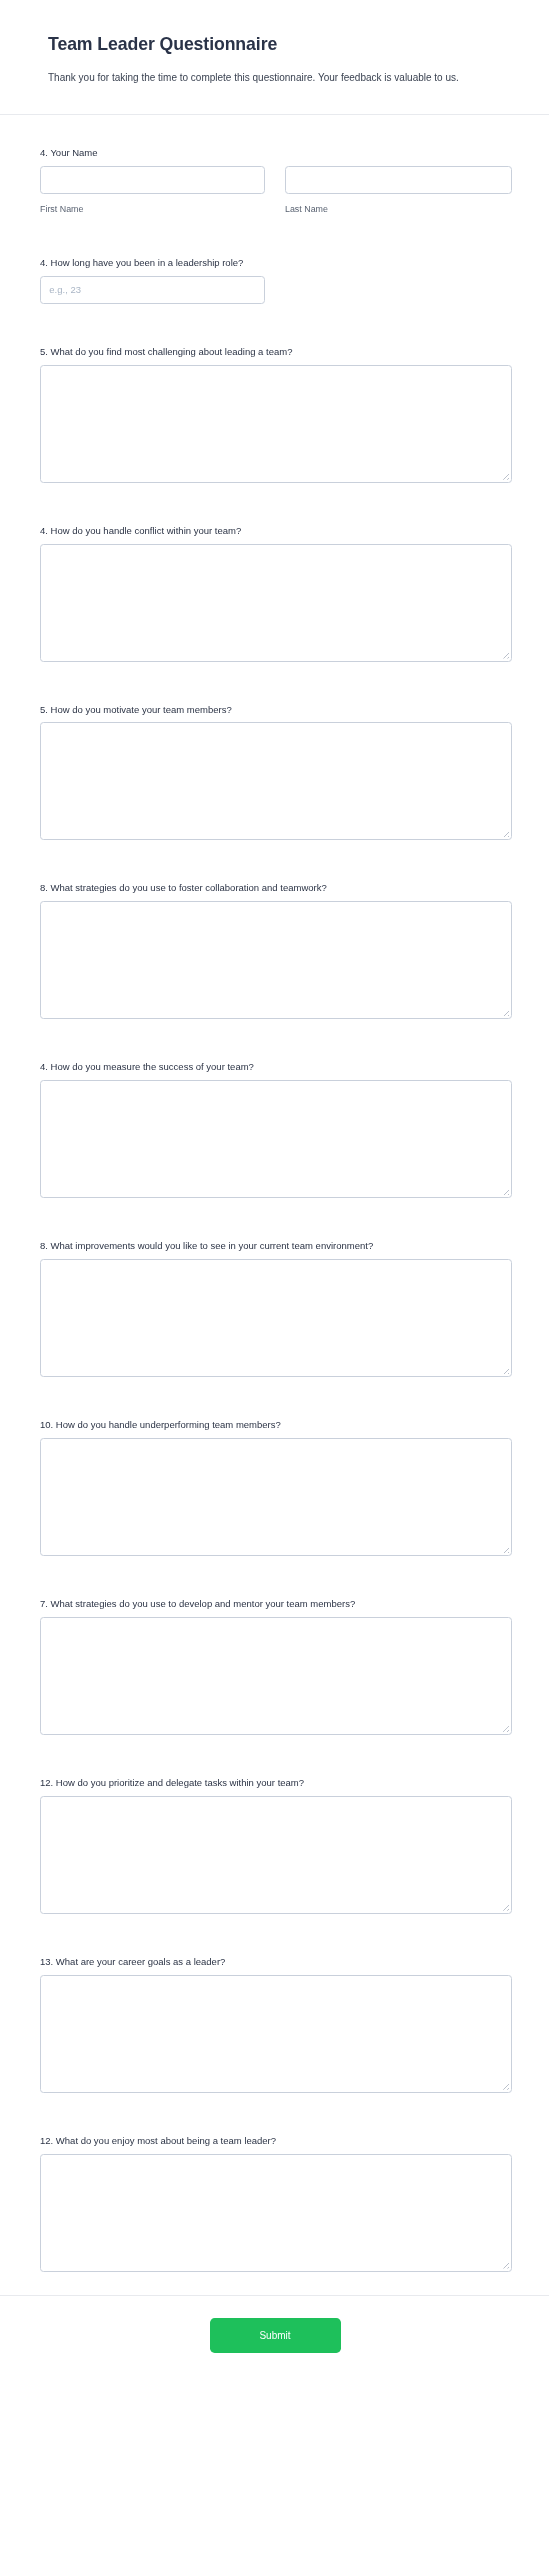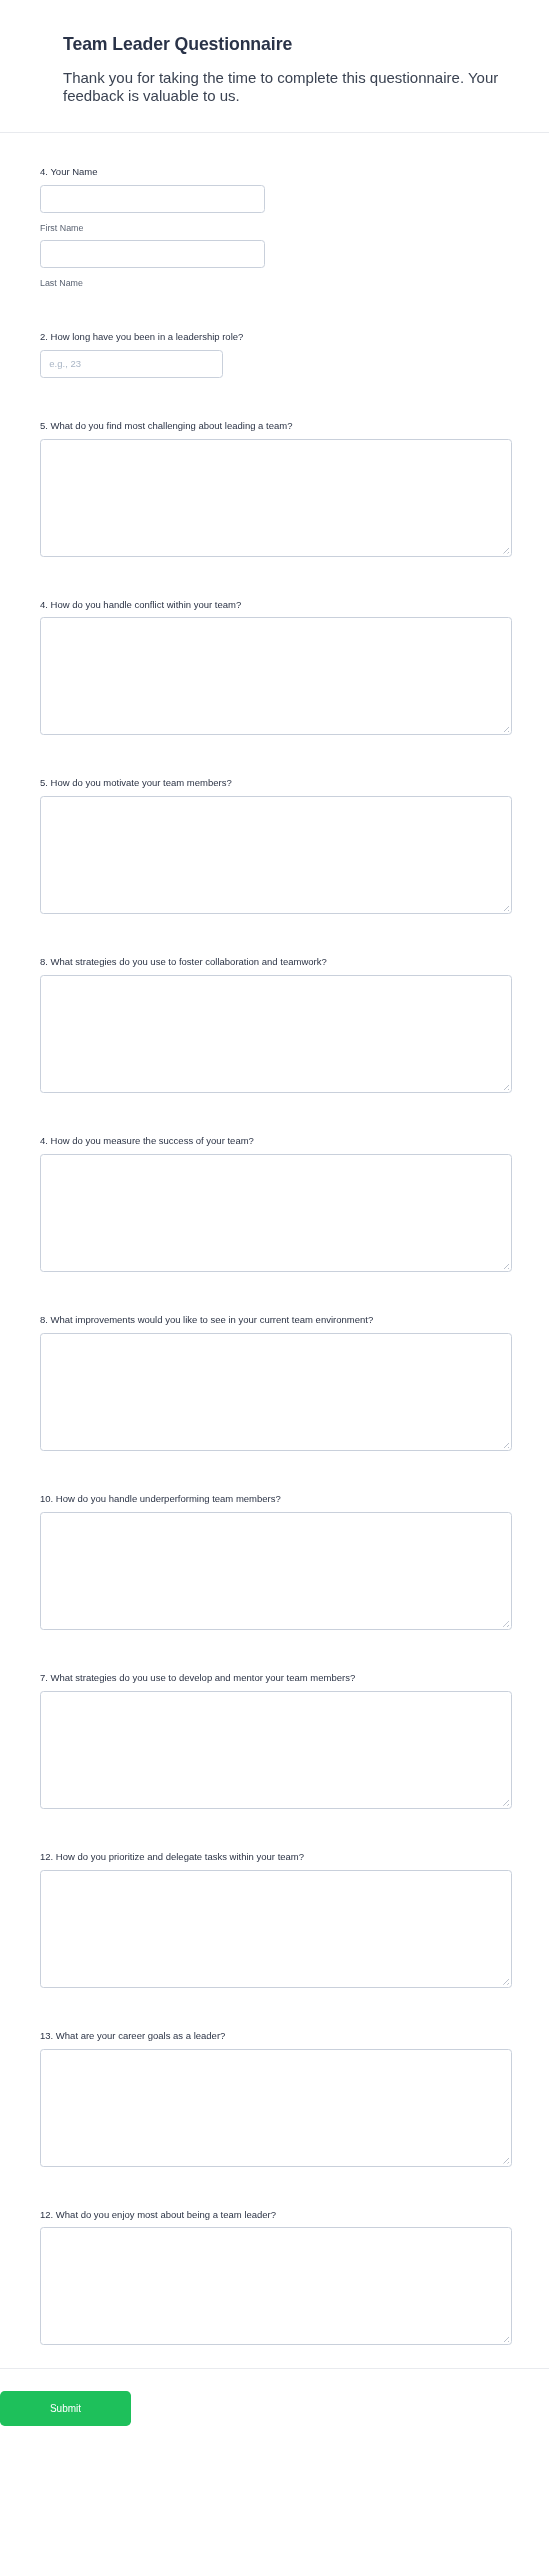--- a/index.html
+++ b/index.html
@@ -4,33 +4,33 @@
 <style>
   html, body {
     margin: 0;
     padding: 0;
     background: #ffffff;
     font-family: "Liberation Sans", sans-serif;
   }
   body { width: 550px; }
   * { box-sizing: border-box; }
 
-  .header { padding: 33px 38px 0 63px; }
+  .header { padding: 33px 38px 0 48px; }
   .page-title {
     margin: 0;
     font-size: 17.7px;
     line-height: 22px;
     font-weight: 700;
     letter-spacing: -0.1px;
     color: #2a3348;
   }
   .form-subtitle {
     margin: 14px 0 0;
     max-width: 461px;
-    font-size: 15px;
+    font-size: 10px;
     line-height: 18.3px;
     color: #3a4251;
   }
 
   hr.divider {
     border: none;
     border-top: 0.6px solid #e8eaee;
     margin: 0;
     width: 550px;
   }
@@ -45,34 +45,34 @@
   .q-label {
     font-size: 9.5px;
     line-height: 11.2px;
     font-weight: 500;
     color: #2b3345;
     margin-bottom: 7.7px;
   }
 
   .text-input {
     display: block;
-    width: 183px;
+    width: 225px;
     height: 28px;
     border: 0.6px solid #c9d0db;
     border-radius: 3.5px;
     padding: 0 8.3px;
     font-size: 9.5px;
     color: #2b3345;
     font-family: "Liberation Sans", sans-serif;
     outline: none;
     background: #fff;
   }
   .text-input::placeholder { color: #a9b5c5; opacity: 1; }
 
-  .name-row { display: flex; gap: 7px; flex-direction: column; }
+  .name-row { display: flex; gap: 20px; }
   .name-col { width: 225px; }
   .name-col.grow { flex: 1; }
   .name-col .text-input { width: 100%; }
   .sub-label {
     margin-top: 10px;
     font-size: 8.9px;
     line-height: 10.6px;
     color: #5a6372;
   }
 
@@ -106,20 +106,21 @@
       #b9bfca 4.4px 5.3px,
       transparent 5.3px
     );
     clip-path: polygon(100% 0, 100% 100%, 0 100%);
   }
 
   .submit-row {
     margin-top: 22px;
     padding-bottom: 29.6px;
     display: flex;
+    justify-content: center;
   }
   .submit-btn {
     width: 131px;
     height: 35px;
     border: none;
     border-radius: 4.7px;
     background: #1ec05b;
     color: #ffffff;
     font-size: 10px;
     font-weight: 500;
@@ -149,21 +150,21 @@
           <div class="sub-label">First Name</div>
         </div>
         <div class="name-col grow">
           <input type="text" class="text-input" value="" style="">
           <div class="sub-label">Last Name</div>
         </div>
       </div>
     </section>
 
     <section class="q-block">
-      <div class="q-label">2. How long have you been in a leadership role?</div>
+      <div class="q-label">4. How long have you been in a leadership role?</div>
       <input type="text" class="text-input" placeholder="e.g., 23" style="">
     </section>
 
     <section class="q-block">
       <div class="q-label">5. What do you find most challenging about leading a team?</div>
       <div class="ta-wrap">
         <textarea class="answer-textarea" style=""></textarea>
         <div class="grip"></div>
       </div>
     </section>

